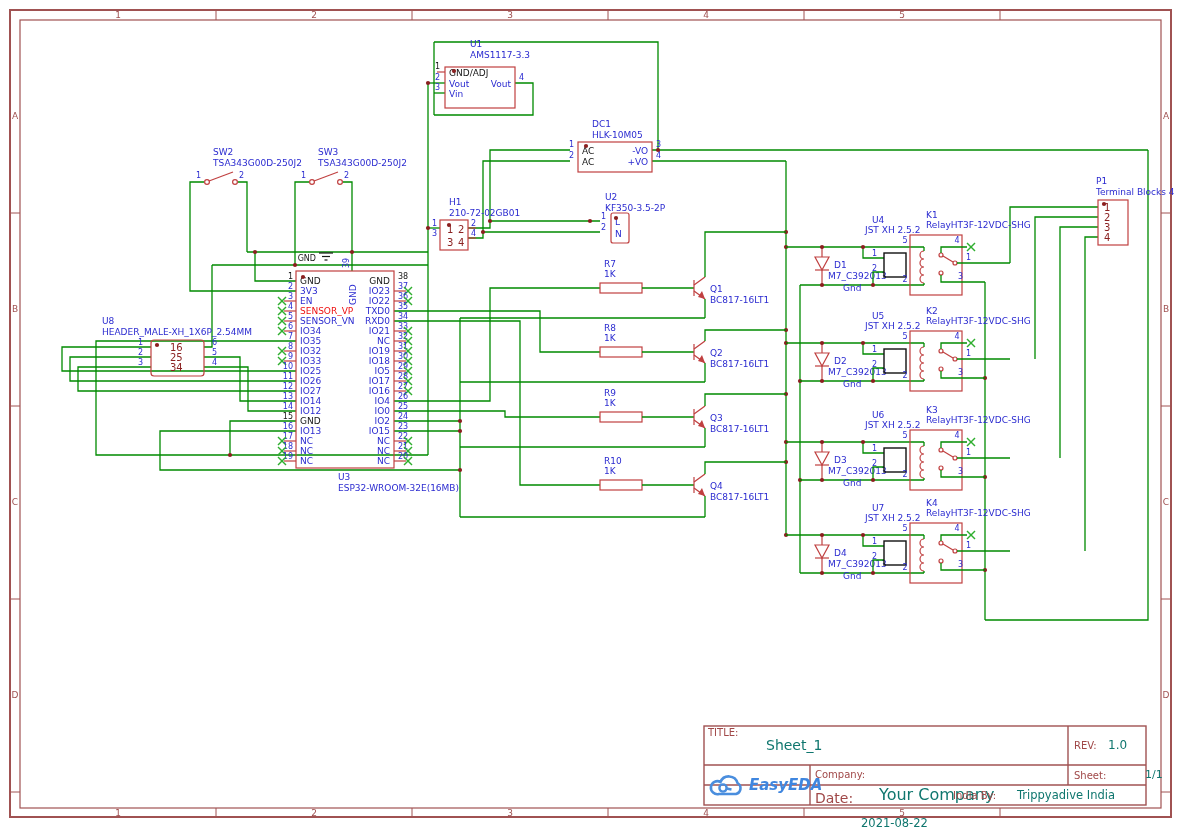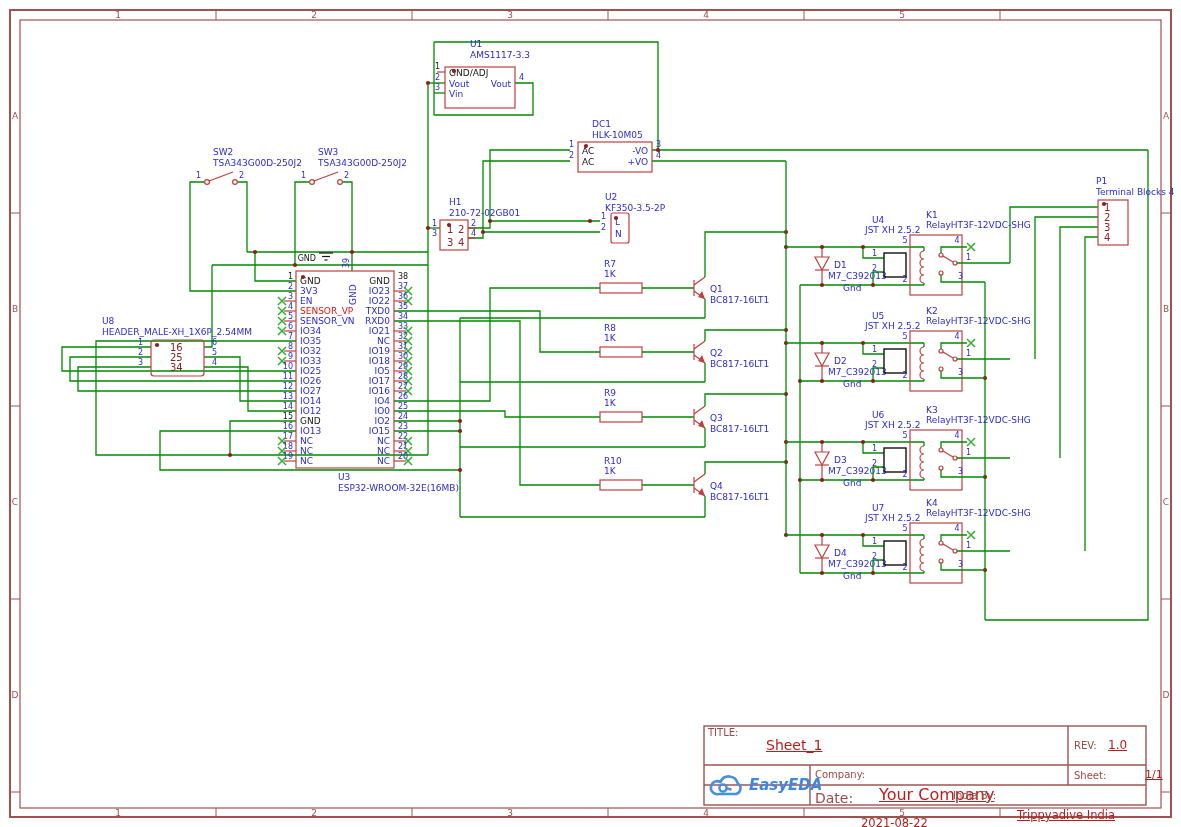--- a/index.html
+++ b/index.html
@@ -13,21 +13,21 @@
   .tk{fill:#161616;font-size:9px;}
   .tk8{fill:#161616;font-size:8px;}
   .tr{fill:#ee1111;font-size:9px;}
   .tf{fill:#a05252;font-size:9px;}
   .tin{fill:#8b2222;font-size:10px;}
   .w{stroke:#018a01;stroke-width:1.3;fill:none;}
   .sym{stroke:#c04040;stroke-width:1.2;fill:none;}
   .symb{stroke:#111;stroke-width:1.4;fill:none;}
   
   .tblabel{position:absolute;color:#a04848;font-size:10px;}
-  .tbval{position:absolute;color:#b91c1c;text-decoration:underline;}
+  .tbval{position:absolute;color:#0f766e;}
   #logo{position:absolute;left:709px;top:770px;width:100px;height:32px;}
   #logo .lt{position:absolute;left:40px;top:6px;color:#3f86df;font-size:15px;
             font-weight:bold;font-style:italic;letter-spacing:0px;}
 </style>
 </head>
 <body>
 
 <div id="stage">
   <svg id="schsvg" width="1181" height="827">
       <g stroke="#a05252" fill="none">
@@ -688,21 +688,21 @@
     <span class="tbval" style="left:766px;top:737px;font-size:14px;">Sheet_1</span>
     <span class="tblabel" style="left:1074px;top:740px;">REV:</span>
     <span class="tbval" style="left:1108px;top:738px;font-size:12px;">1.0</span>
     <span class="tblabel" style="left:815px;top:769px;font-size:10px;">Company:</span>
     <span class="tbval" style="left:879px;top:785px;font-size:16px;text-align:right;">Your Company</span>
     <span class="tblabel" style="left:1074px;top:770px;font-size:10px;">Sheet:</span>
     <span class="tbval" style="left:1113px;top:768px;font-size:11px;margin-left:32px;">1/1</span>
     <span class="tblabel" style="left:815px;top:790px;font-size:14px;">Date:</span>
     <span class="tbval" style="left:861px;top:788px;font-size:11.5px;margin-top:28px;">2021-08-22</span>
     <span class="tblabel" style="left:953px;top:790px;font-size:10px;">India By:</span>
-    <span class="tbval" style="left:1017px;top:788px;font-size:11.5px;margin-top:20px;">Trippyadive India</span>
+    <span class="tbval" style="left:1017px;top:788px;font-size:11.5px;">Trippyadive India</span>
     <div id="logo">
       <svg width="40" height="32">
         <path d="M10,24 a6.5,6.5 0 1 1 1.5,-12 a9,9 0 0 1 17,1 a6,6 0 0 1 -1.5,11 z" fill="none" stroke="#4a8ede" stroke-width="2.6"></path>
         <circle cx="14" cy="18" r="3.6" fill="none" stroke="#4a8ede" stroke-width="2.4"></circle>
         <path d="M17.5,18.5 l5,1" stroke="#4a8ede" stroke-width="2.4" fill="none"></path>
       </svg>
       <span class="lt">EasyEDA</span>
     </div>
   </div>
 </div>

